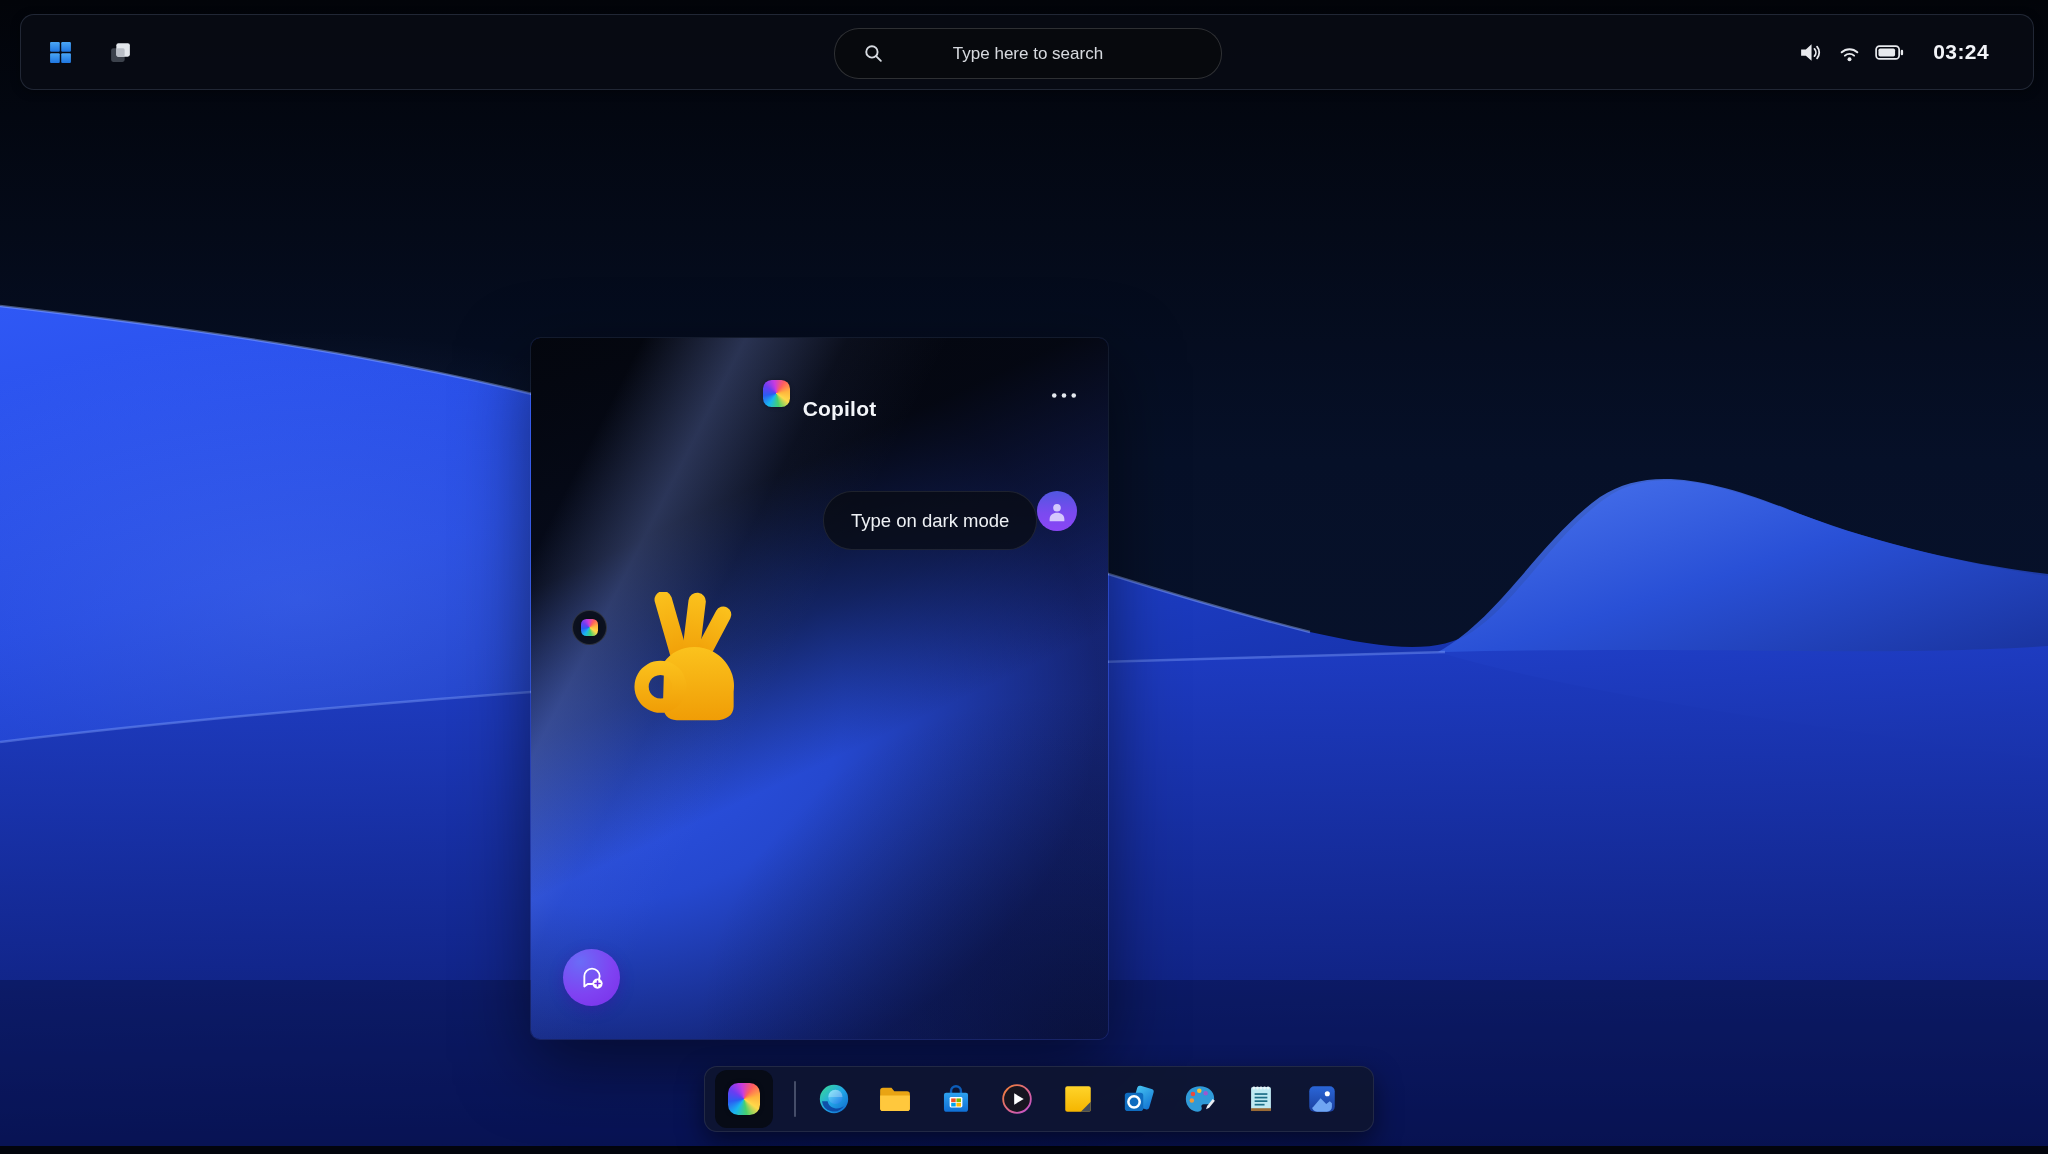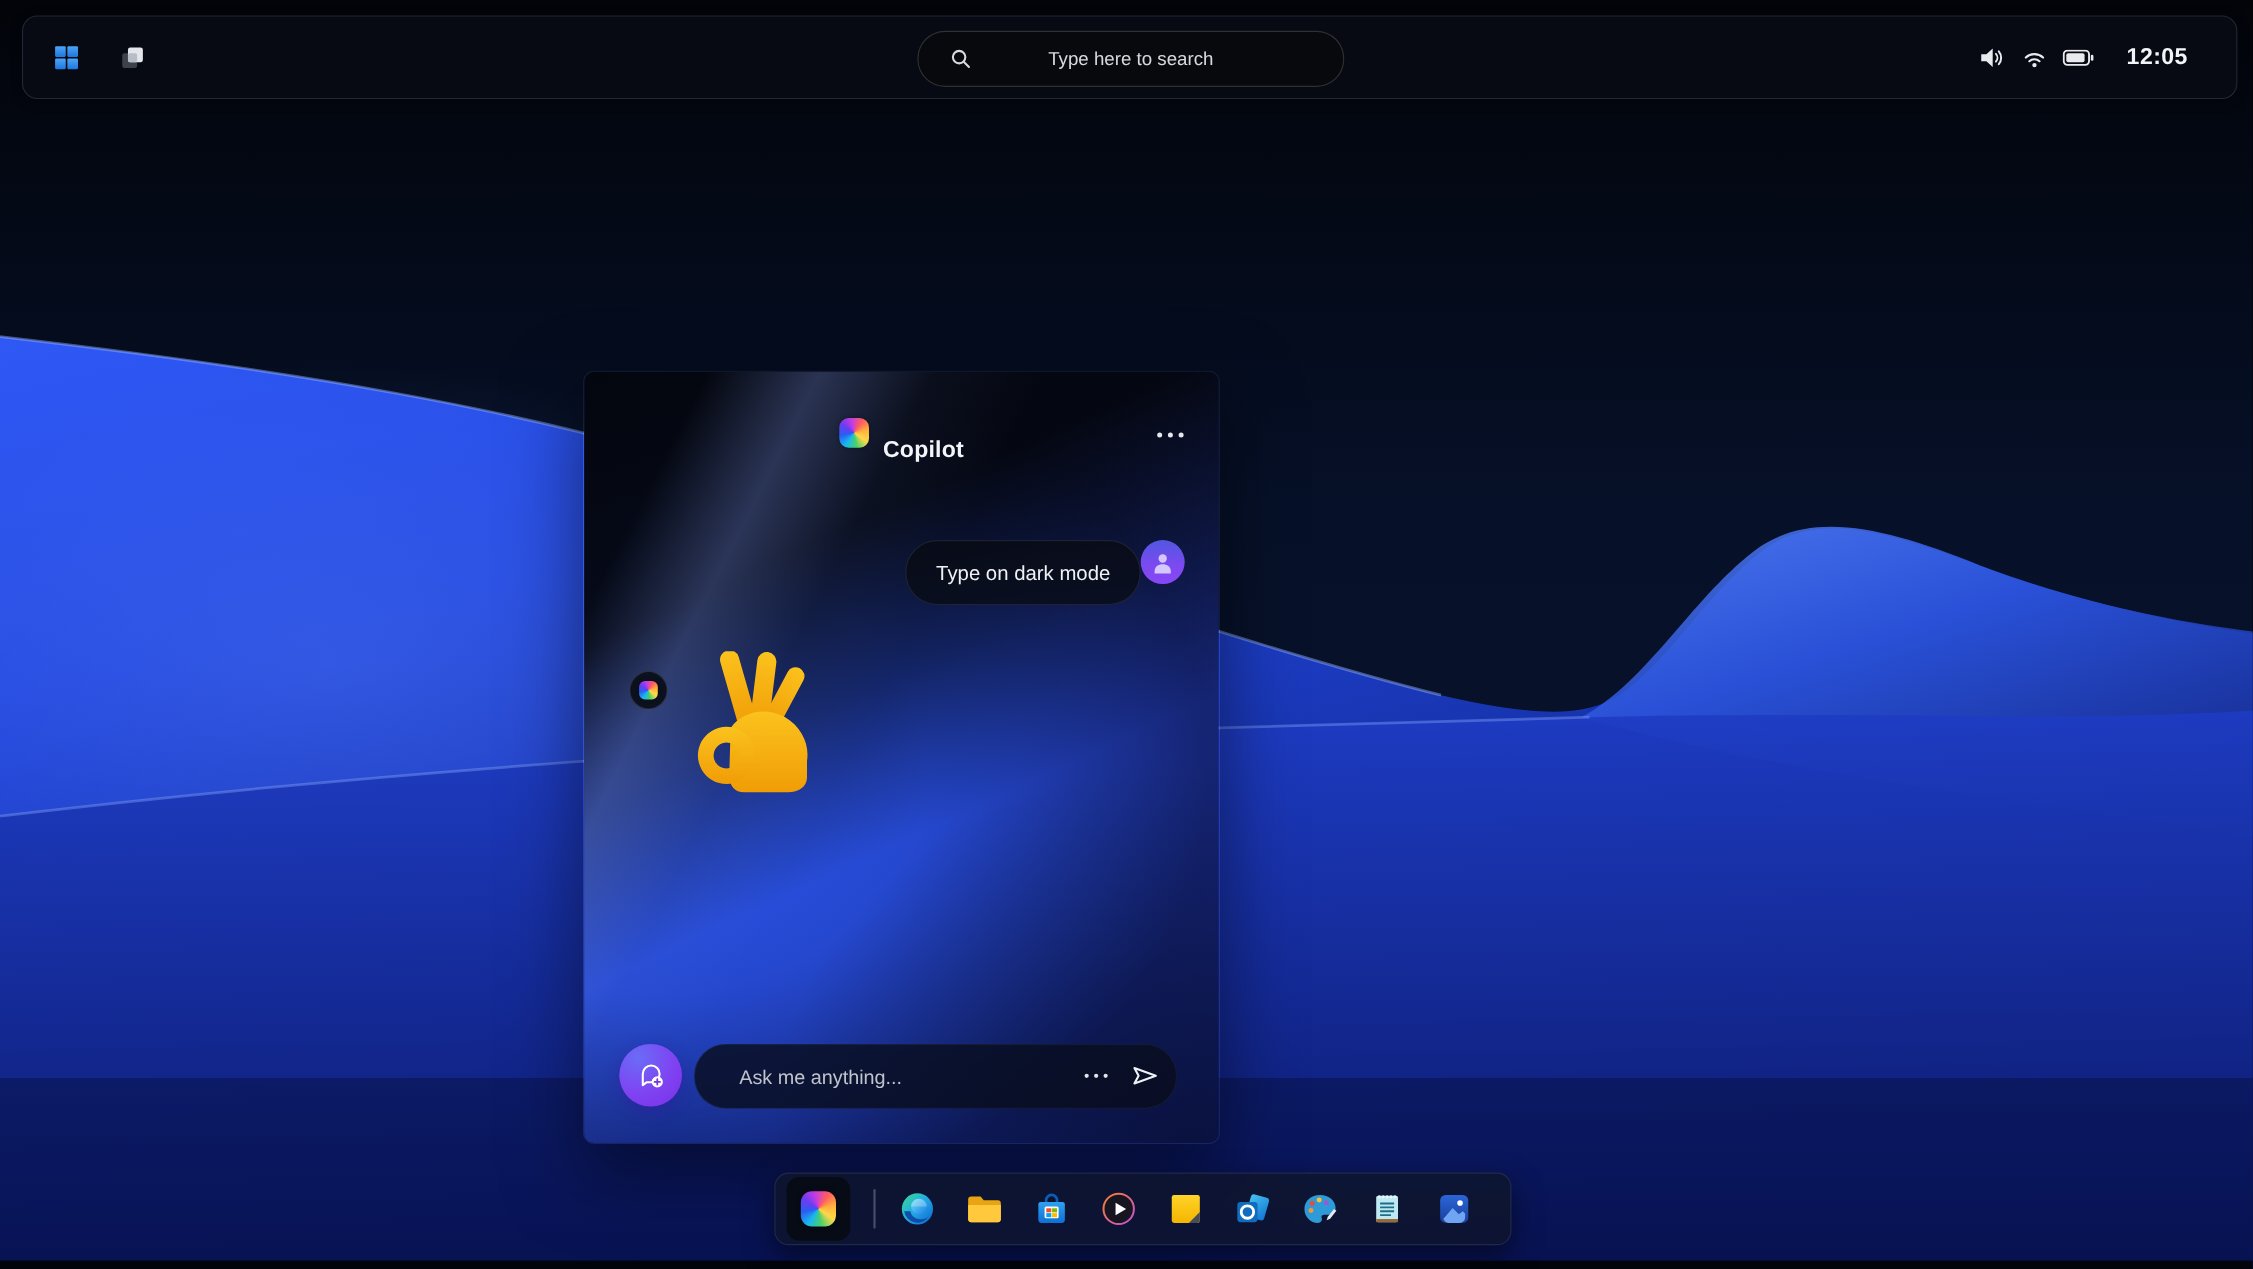--- a/index.html
+++ b/index.html
@@ -171,21 +171,21 @@
         <circle cx="12" cy="18.4" r="1.9" fill="#e8eaee"></circle>
       </svg>
     </span>
     <span class="tb-ic" style="width:29px;">
       <svg viewBox="0 0 27 14" width="29" height="15">
         <rect x="1" y="1" width="21.5" height="12" rx="3.2" fill="none" stroke="#e8eaee" stroke-width="1.6"></rect>
         <rect x="3.2" y="3.2" width="15.5" height="7.6" rx="1.6" fill="#e8eaee"></rect>
         <rect x="24" y="4.5" width="2.2" height="5" rx="1.1" fill="#e8eaee"></rect>
       </svg>
     </span>
-    <span id="clock">12:05</span>
+    <span id="clock">03:24</span>
   </div>
 </div>
 
 <div id="copilot-window" class="abs">
   <div class="cw-bg abs"></div>
   <div class="cw-streak abs"></div>
   <div class="cw-vignette abs"></div>
 
   <div class="cw-header abs">
     <span class="cp-logo" style="width:27px;height:27px;"></span>
@@ -230,35 +230,20 @@
   </svg>
 
   <div class="composer-btn abs">
     <svg viewBox="0 0 40 40" width="34" height="34">
       <path d="M12,29 v-5 a9,9 0 1 1 9,9 h-5 l-4,3 z" fill="none" stroke="#ffffff" stroke-width="2.2" stroke-linejoin="round" transform="translate(-1,-6)"></path>
       <circle cx="26.5" cy="26.5" r="6" fill="#ffffff"></circle>
       <path d="M26.5,23.6 v5.8 M23.6,26.5 h5.8" stroke="#7a2fe8" stroke-width="1.9" stroke-linecap="round"></path>
     </svg>
   </div>
 
-  <div class="composer-pill abs">
-    <input type="text" placeholder="Ask me anything..." style="">
-    <div id="composer-more" class="icon-btn abs">
-      <svg viewBox="0 0 24 6" width="23" height="6">
-        <circle cx="3" cy="3" r="2" fill="#dfe3ea"></circle>
-          <circle cx="12" cy="3" r="2" fill="#dfe3ea"></circle>
-          <circle cx="21" cy="3" r="2" fill="#dfe3ea"></circle>
-      </svg>
-    </div>
-    <div id="composer-send" class="icon-btn abs">
-      <svg viewBox="0 0 26 24" width="28" height="26">
-        <path d="M4,5.5 L22,12 4,18.5 7.5,12 Z" fill="none" stroke="#eef1f6" stroke-width="1.8" stroke-linejoin="round"></path>
-      </svg>
-    </div>
-  </div>
 </div>
 
 <div id="dock" class="abs">
     <div class="dock-item active">
       <span class="dock-ic">
         <span class="cp-logo" style="width:32px;height:32px;"></span>
       </span>
     </div>
     <div class="dock-sep"></div>
     <div class="dock-item">

